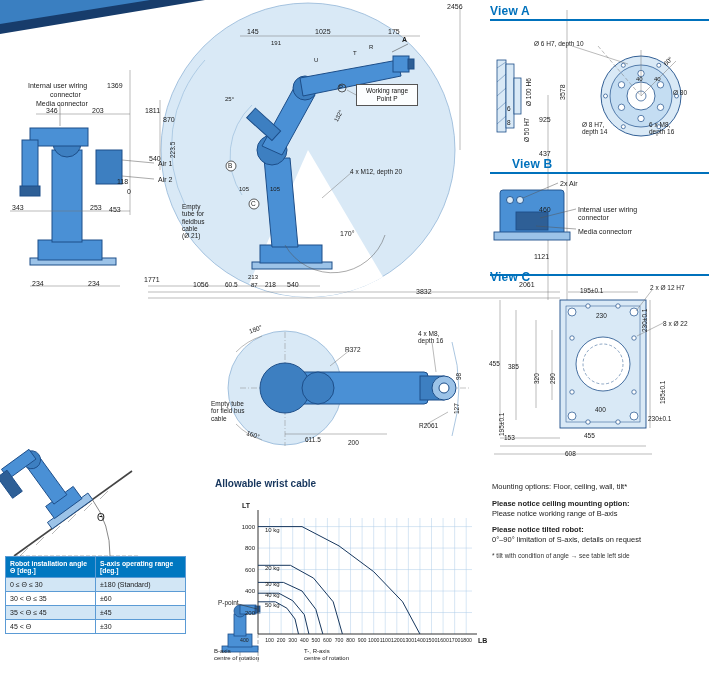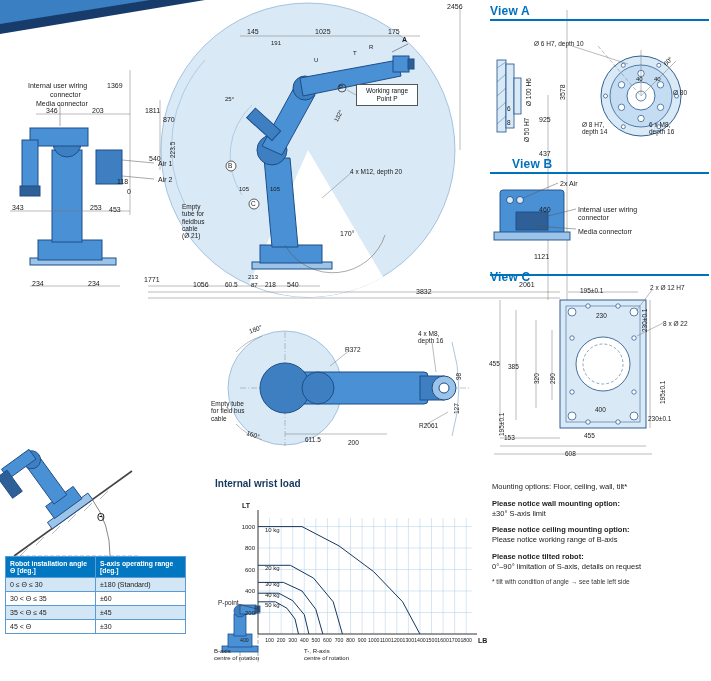--- a/index.html
+++ b/index.html
@@ -382,21 +382,21 @@
           <td>35 &lt; Θ ≤ 45</td>
           <td>±45</td>
         </tr>
         <tr>
           <td>45 &lt; Θ</td>
           <td>±30</td>
         </tr>
       </tbody>
   </table>
 
-  <div class="chart-title">Internal wrist load</div>
+  <div class="chart-title">Allowable wrist cable</div>
   <svg id="chart-plot" width="278" height="172" viewBox="0 0 278 172">
     <g>
       <line x1="28" y1="112" x2="28" y2="165" stroke="#555" stroke-width="0.5" stroke-dasharray="4 2"></line>
       <line x1="46" y1="136" x2="46" y2="165" stroke="#555" stroke-width="0.5" stroke-dasharray="4 2"></line>
       <g fill="#4a90d5" stroke="#1d4e89" stroke-width="0.8">
         <rect x="10" y="148" width="36" height="6"></rect>
         <rect x="16" y="136" width="24" height="13"></rect>
         <rect x="22" y="116" width="12" height="22"></rect>
         <circle cx="28" cy="113" r="6" fill="#3d7fc1"></circle>
         <rect x="28" y="107" width="16" height="9"></rect>
@@ -465,19 +465,18 @@
       <text x="38" y="10" text-anchor="end" font-size="7" font-weight="bold" fill="#222">LT</text>
       <text x="266" y="145" font-size="7" font-weight="bold" fill="#222">LB</text>
       <text x="6" y="107" font-size="6.5" fill="#222"><tspan x="6" dy="0">P-point</tspan></text>
       <text x="28" y="144" font-size="5.2" fill="#222"><tspan x="28" dy="0">400</tspan></text>
       <text x="2" y="155" font-size="6" fill="#222"><tspan x="2" dy="0">B-axis</tspan><tspan x="2" dy="7">centre of rotation</tspan></text>
       <text x="92" y="155" font-size="6" fill="#222"><tspan x="92" dy="0">T-, R-axis</tspan><tspan x="92" dy="7">centre of rotation</tspan></text>
     </svg>
 
   <div class="notes">
       <p class="note">Mounting options: Floor, ceiling, wall, tilt*</p>
-      <p class="note"><b>Please notice wall mounting option:</b><br>±30° S-axis limit</p>
       <p class="note"><b>Please notice ceiling mounting option:</b><br>Please notice working range of B-axis</p>
       <p class="note"><b>Please notice tilted robot:</b><br>0°–90° limitation of S-axis, details on request</p>
       <p class="note small">* tilt with condition of angle → see table left side</p>
     </div>
 
 </div>
 
 </body></html>

